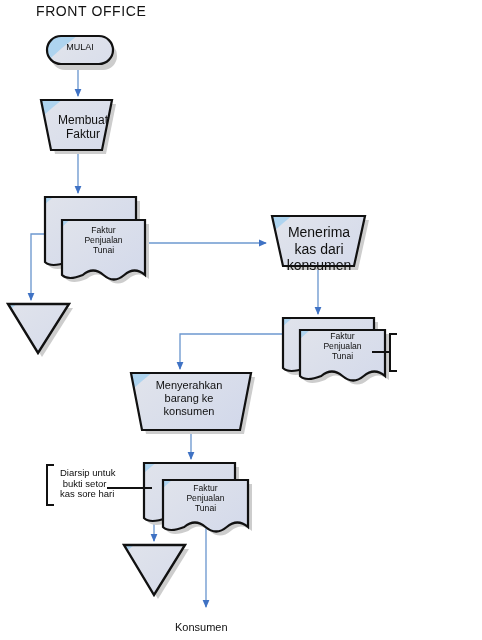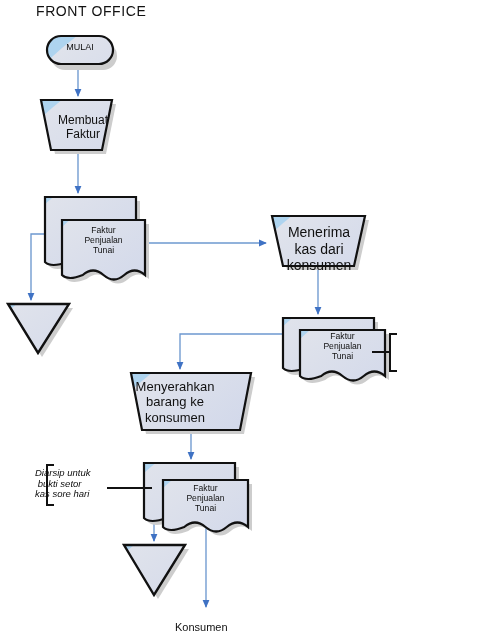--- a/index.html
+++ b/index.html
@@ -203,28 +203,28 @@
 Tunai</div>
 
   <div class="shape-text" style="left:277px;top:224px;width:84px;font-size:14px;">Menerima
 kas dari
 konsumen</div>
 
   <div class="shape-text" style="left:301px;top:331px;width:83px;font-size:8.6px;">Faktur
 Penjualan
 Tunai</div>
 
-  <div class="shape-text" style="left:117px;top:379px;width:116px;font-size:13px;">Menyerahkan
+  <div class="shape-text" style="left:131px;top:379px;width:116px;font-size:11px;">Menyerahkan
 barang ke
 konsumen</div>
 
   <div class="shape-text" style="left:164px;top:483px;width:83px;font-size:8.6px;">Faktur
 Penjualan
 Tunai</div>
 
 
-  <div class="lbl note" style="left:35px;top:468px;width:90px;font-style:italic;">Diarsip untuk
+  <div class="lbl note" style="left:60px;top:468px;width:90px;">Diarsip untuk
  bukti setor
 kas sore hari</div>
 
   <div class="lbl foot" style="left:175px;top:621px;">Konsumen</div>
 
 </div>
 
 </body></html>

